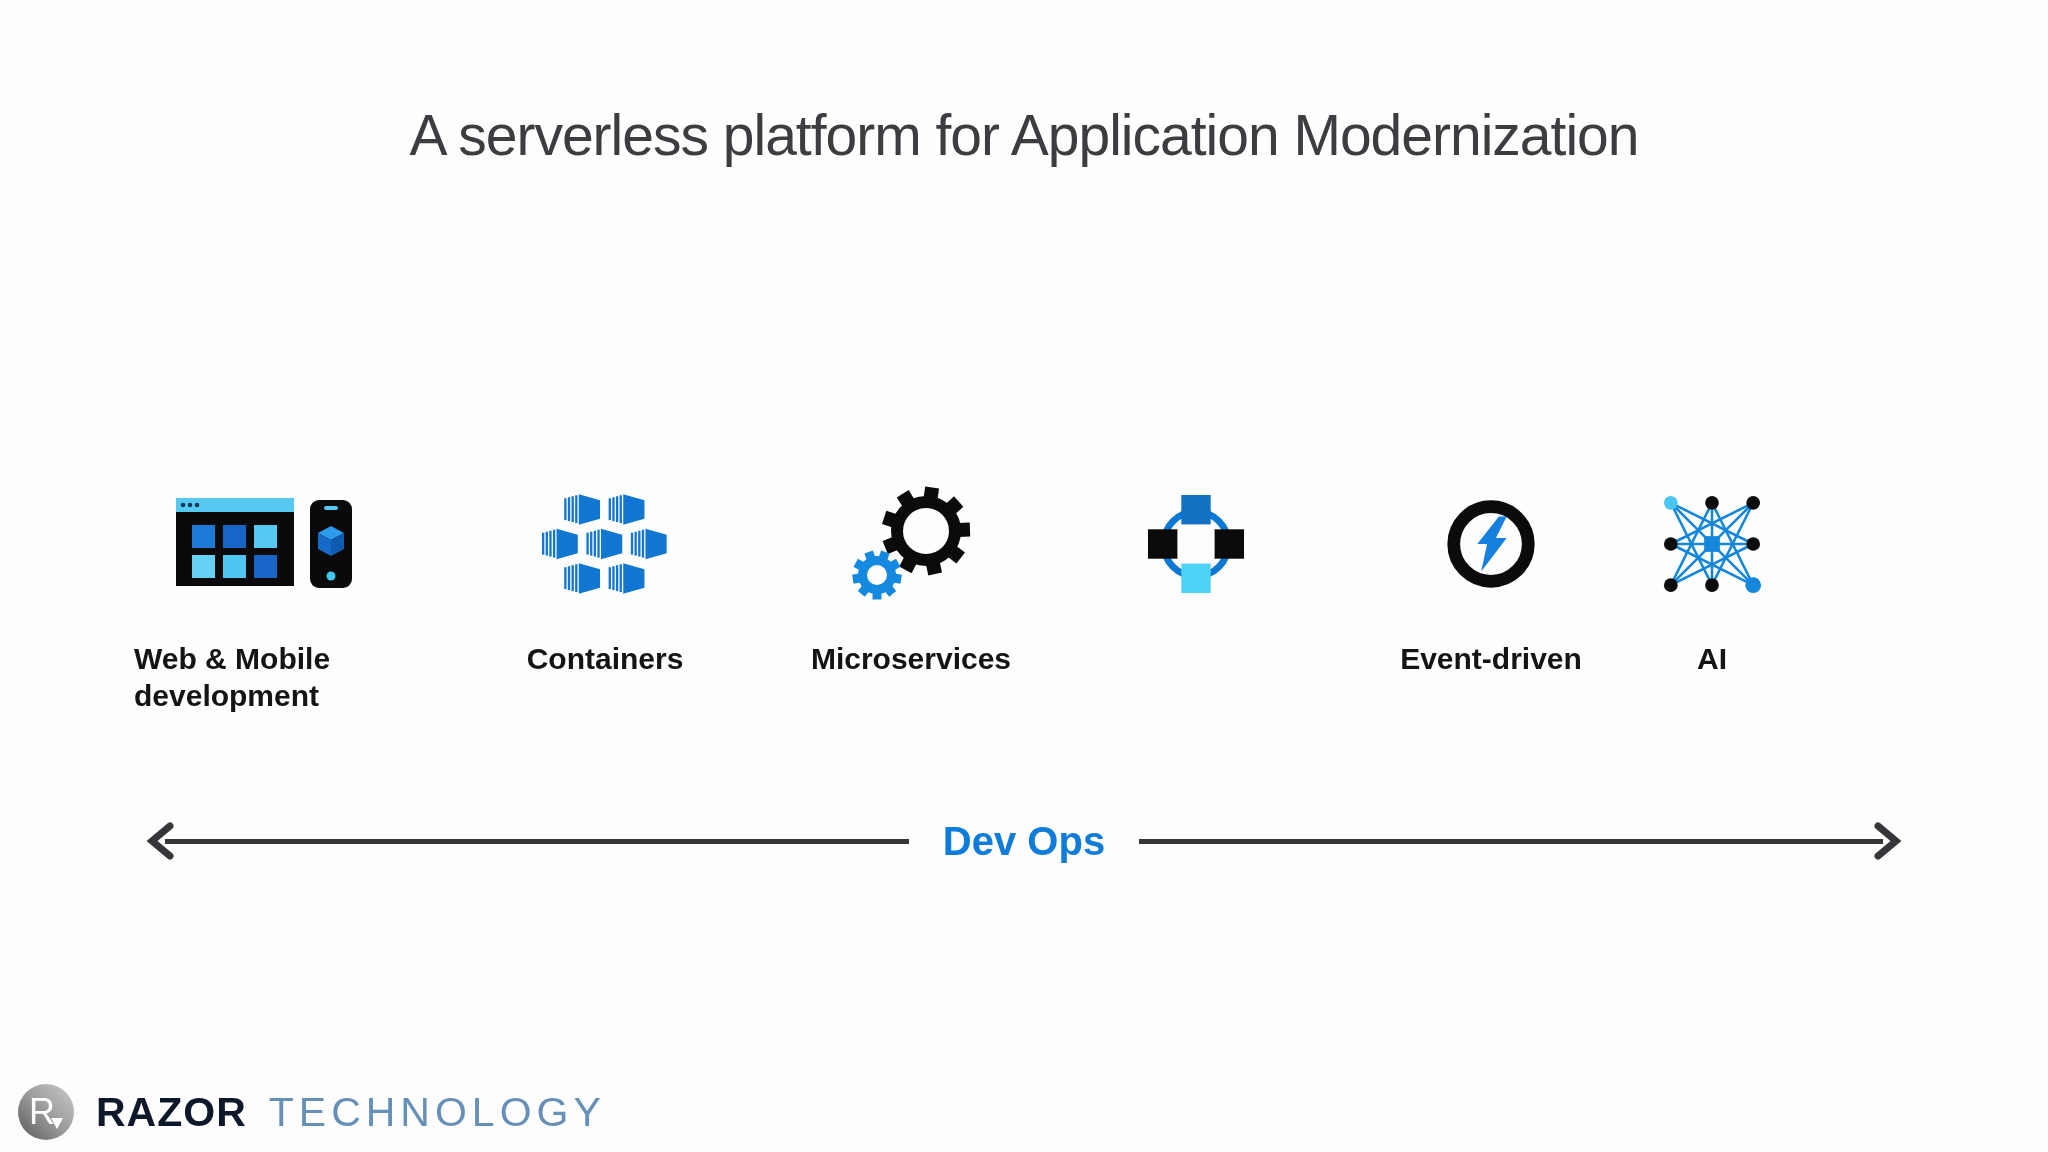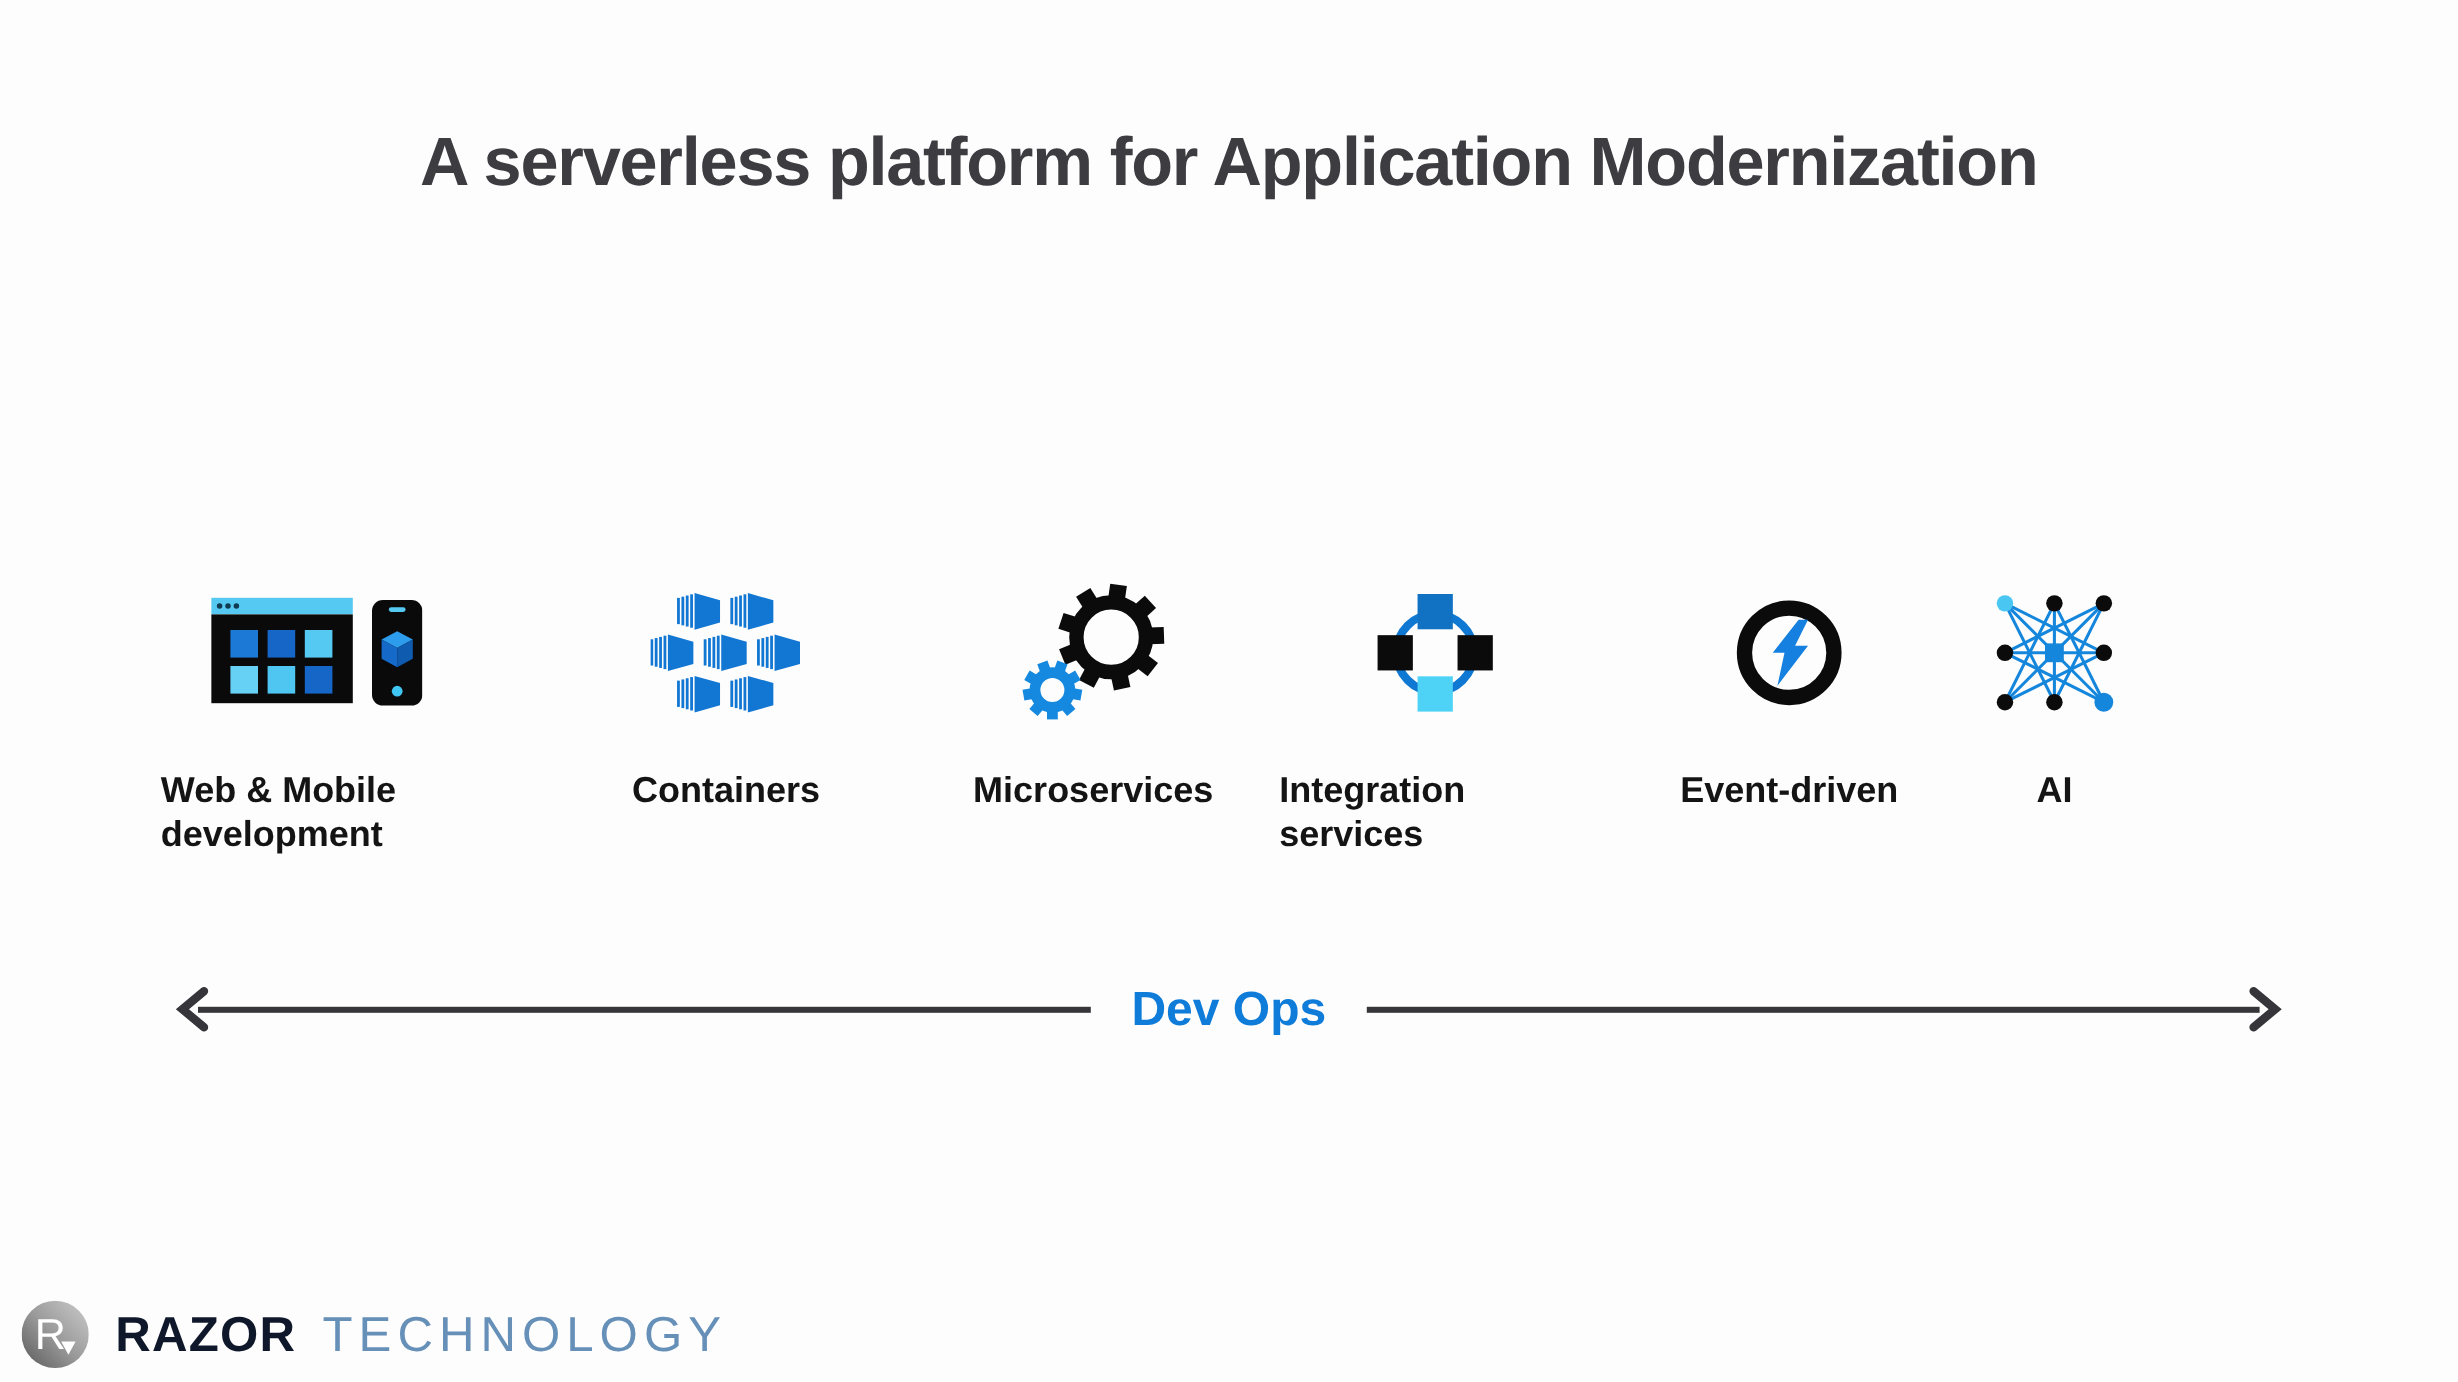--- a/index.html
+++ b/index.html
@@ -5,21 +5,21 @@
   html,body{margin:0;padding:0;}
   body{
     width:2048px;height:1152px;
     background:#fdfdfd;
     font-family:"Liberation Sans", sans-serif;
     position:relative;overflow:hidden;
   }
   .title{
     position:absolute;top:102px;left:0;width:100%;
     text-align:center;
-    font-size:57px;font-weight:700;color:#3c3c41;letter-spacing:-1px;
+    font-size:57px;font-weight:400;color:#3c3c41;letter-spacing:-1px;
   }
   .item{
     position:absolute;top:486px;width:260px;
     display:flex;flex-direction:column;align-items:center;
   }
   .icon-box{
     height:116px;display:flex;align-items:center;justify-content:center;
   }
   .item-label{
     margin-top:38px;
@@ -139,21 +139,20 @@
 <div class="item" style="left:1066px;">
   <div class="icon-box">
     <svg width="98" height="104" viewBox="0 0 100 106">
       <circle cx="50" cy="53" r="33" fill="none" stroke="#0f78d2" stroke-width="7"></circle>
       <rect x="35" y="3" width="30" height="30" fill="#1172c4"></rect>
       <rect x="69" y="38" width="30" height="30" fill="#0b0b0b"></rect>
       <rect x="35" y="73" width="30" height="30" fill="#4ed3f6"></rect>
       <rect x="1" y="38" width="30" height="30" fill="#0b0b0b"></rect>
     </svg>
   </div>
-  <div class="item-label">Integration services</div>
 </div>
 
 <div class="item" style="left:1361px;">
   <div class="icon-box">
     <svg width="102" height="102" viewBox="0 0 104 104">
       <circle cx="52" cy="52" r="38" fill="none" stroke="#0b0b0b" stroke-width="13"></circle>
       <polygon points="60,24 38,52 48,52 42,80 68,46 57,46 68,24" fill="#1580e0"></polygon>
     </svg>
   </div>
   <div class="item-label">Event-driven</div>

